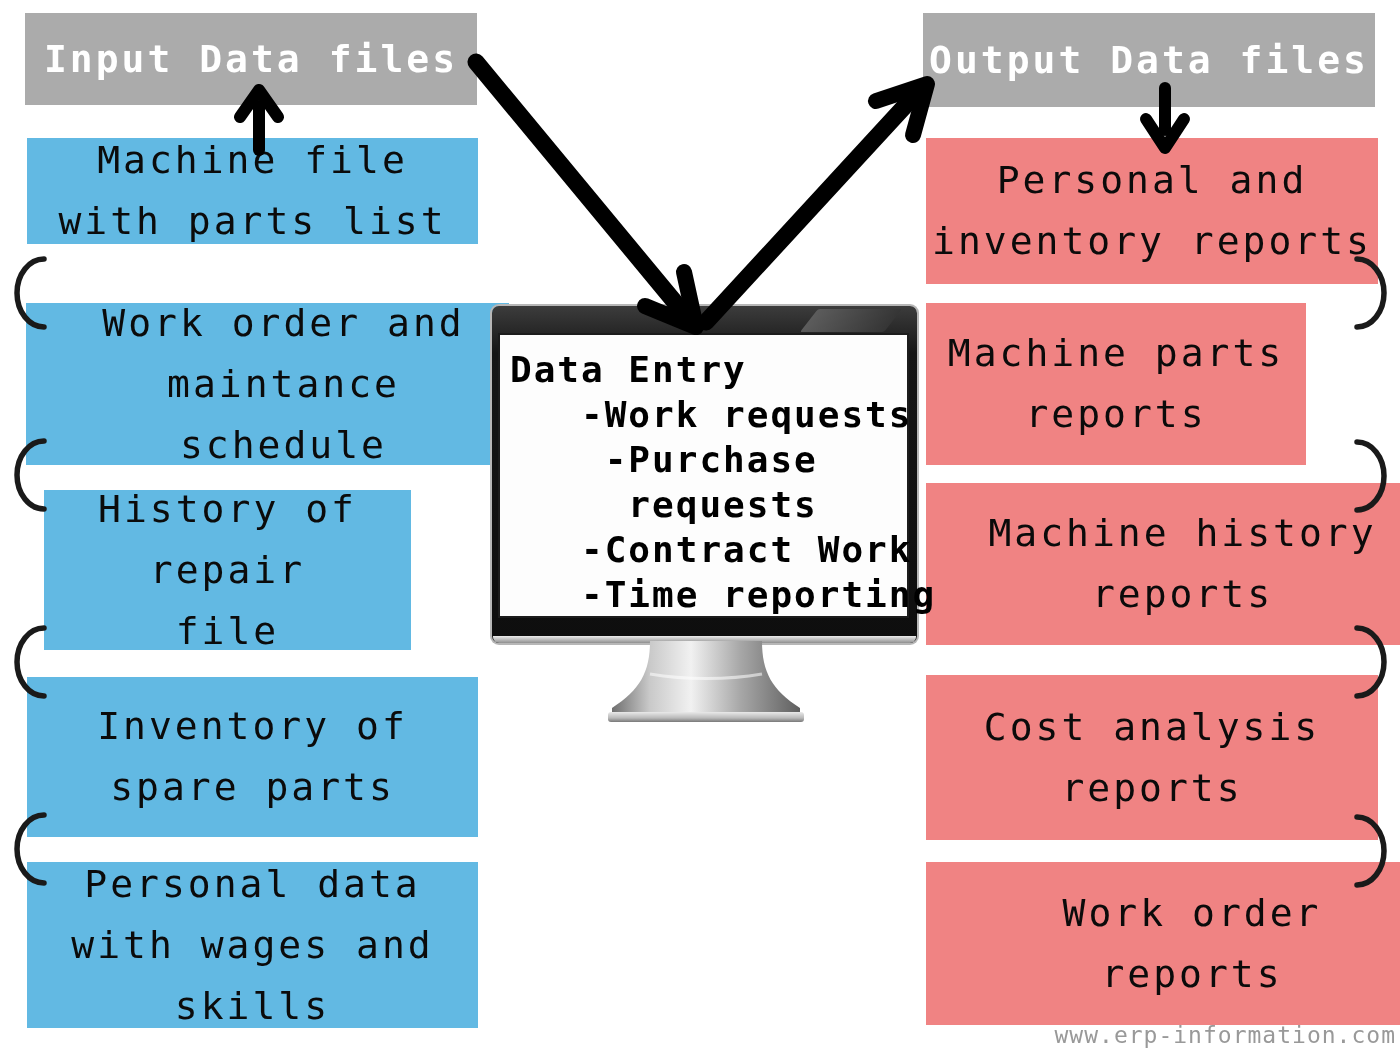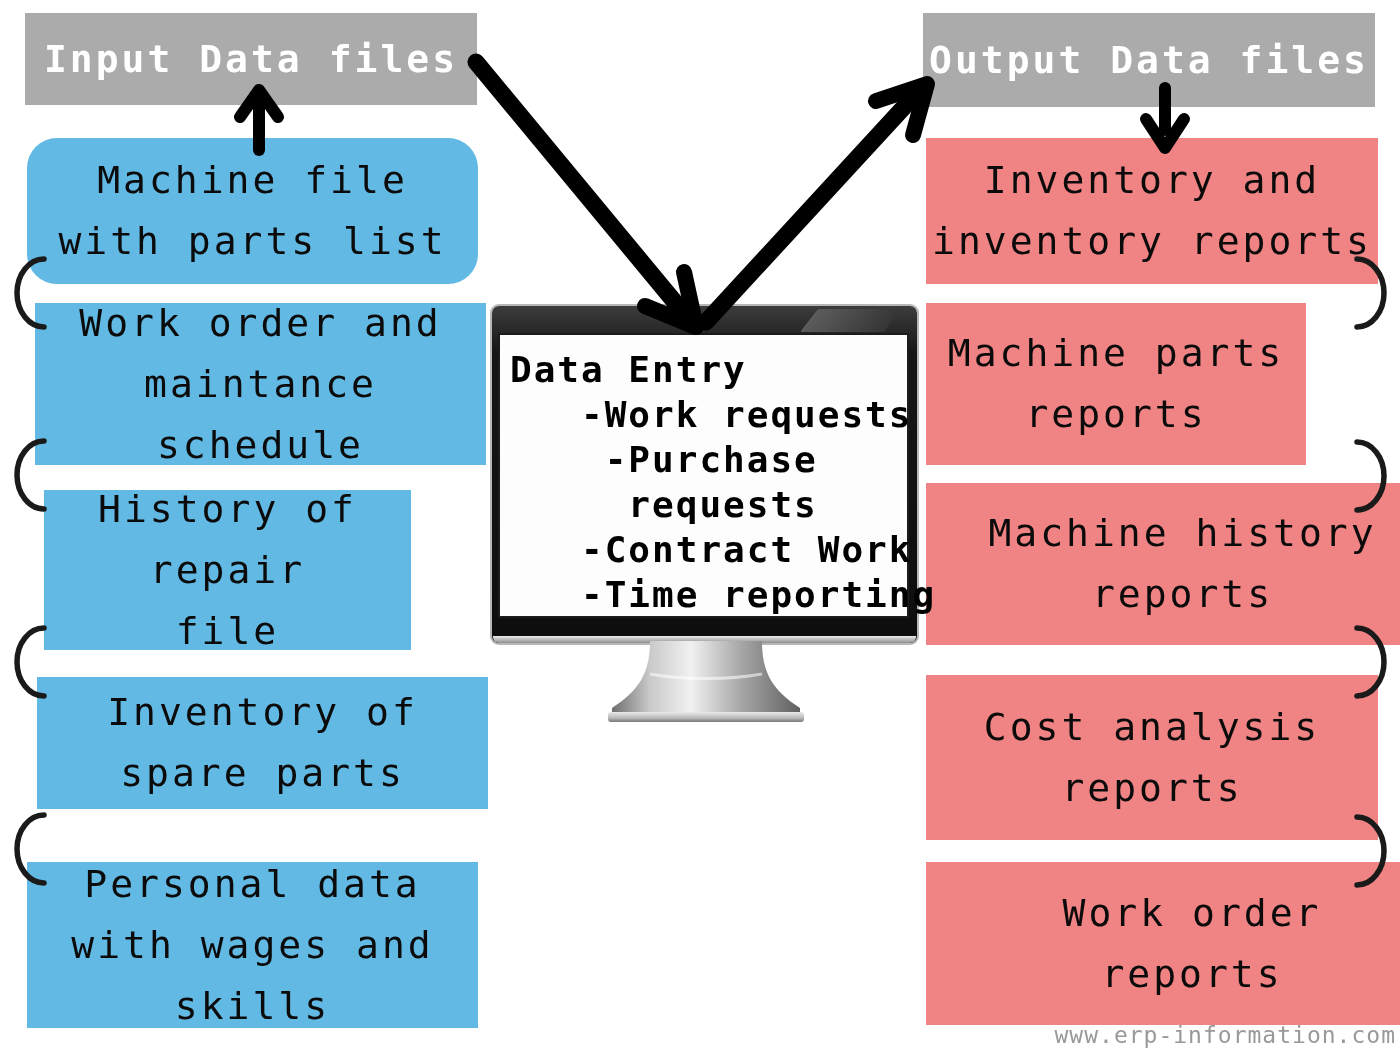--- a/index.html
+++ b/index.html
@@ -23,24 +23,24 @@
     position:absolute;
     display:flex;align-items:center;justify-content:center;
     color:#0b0b0b;
     font-size:38px;line-height:61px;letter-spacing:3px;
     white-space:pre-line;text-align:center;
   }
   .box.blue{background:var(--input-box,#62b9e3);}
   .box.red{background:var(--output-box,#f08383);}
 
   
-  .l1{left:27px;top:138px;width:451px;height:146px;border-radius:30px;}
-  .l2{left:35px;top:303px;width:451px;height:162px;}
+  .l1{left:27px;top:138px;width:451px;height:106px;}
+  .l2{left:26px;top:303px;width:451px;height:162px;padding-left:32px;}
   .l3{left:44px;top:490px;width:367px;height:160px;}
-  .l4{left:37px;top:677px;width:451px;height:132px;}
+  .l4{left:27px;top:677px;width:451px;height:160px;}
   .l5{left:27px;top:862px;width:451px;height:166px;}
   
   .r1{left:926px;top:138px;width:452px;height:146px;}
   .r2{left:926px;top:303px;width:380px;height:162px;}
   .r3{left:926px;top:483px;width:513px;height:162px;}
   .r4{left:926px;top:675px;width:452px;height:165px;}
   .r5{left:926px;top:862px;width:532px;height:163px;}
   .hl{left:25px;top:13px;width:452px;height:92px;}
   .hr{left:923px;top:13px;width:452px;height:94px;}
 
@@ -99,21 +99,21 @@
 maintance
 schedule</div>
   <div class="box blue l3">History of repair
 file</div>
   <div class="box blue l4">Inventory of
 spare parts</div>
   <div class="box blue l5">Personal data
 with wages and
 skills</div>
 
-  <div class="box red r1">Inventory and
+  <div class="box red r1">Personal and
 inventory reports</div>
   <div class="box red r2">Machine parts
 reports</div>
   <div class="box red r3">Machine history
 reports</div>
   <div class="box red r4">Cost analysis
 reports</div>
   <div class="box red r5">Work order
 reports</div>
 

